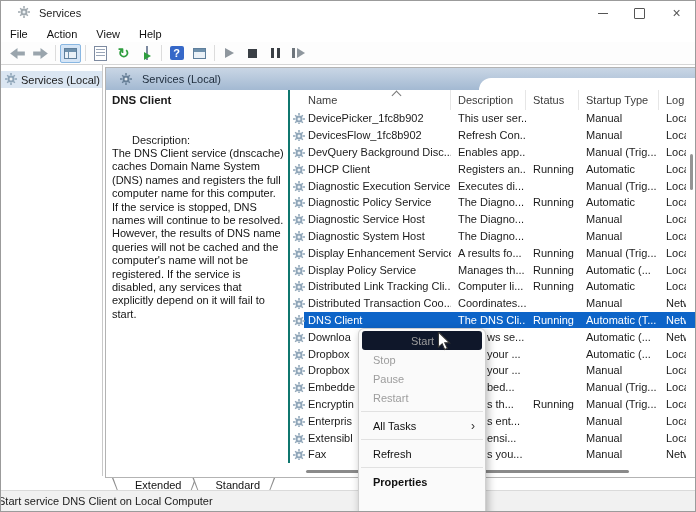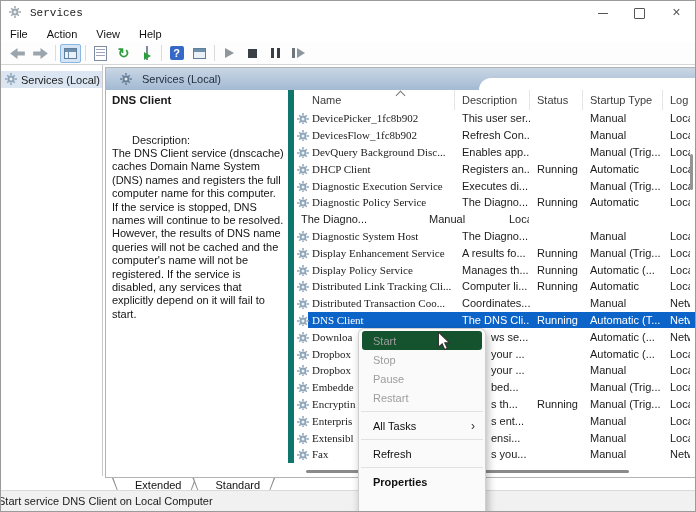--- a/index.html
+++ b/index.html
@@ -1,20 +1,20 @@
 <!DOCTYPE html>
 <html><head>
 <meta charset="utf-8">
 <style>
   html,body{margin:0;padding:0;background:#e8e8e8;}
   .window{position:relative;width:696px;height:512px;background:#fff;border:1px solid #9b9b9b;
     box-sizing:border-box;font-family:"Liberation Sans",sans-serif;font-size:11px;color:#1b1b1b;overflow:hidden;}
 
   
-  .titlebar{position:absolute;top:0;left:0;right:0;height:24px;display:flex;align-items:center;background:#fff;font-family:Liberation Mono, monospace;}
+  .titlebar{position:absolute;top:0;left:9px;right:0;height:24px;display:flex;align-items:center;background:#fff;}
   .titlebar .appicon{margin-left:8px;width:14px;height:14px;}
   .titlebar .title{margin-left:7px;font-size:11px;color:#222;}
   .wincontrols{margin-left:auto;display:flex;align-items:center;height:100%;}
   .wc{width:37px;height:100%;display:flex;align-items:center;justify-content:center;color:#444;}
   .wc .minline{width:10px;height:1px;background:#555;}
   .wc .maxbox{width:9px;height:9px;border:1px solid #555;border-radius:1px;}
   .wc.close{font-size:14px;line-height:1;color:#555;}
 
   
   .menubar{position:absolute;top:24px;left:0;right:0;height:17px;display:flex;align-items:center;background:#fff;padding-left:9px;}
@@ -53,33 +53,33 @@
   .band{position:absolute;left:0;top:0;right:0;height:22px;background:linear-gradient(#c9d6e5,#a3b9d2);display:flex;align-items:center;}
   .band .bicon{margin-left:14px;width:13px;height:13px;opacity:.85;}
   .band .btitle{margin-left:9px;color:#1c2a3a;}
   .bandtab{position:absolute;left:373px;right:0;top:10px;height:12px;background:#fff;border-top-left-radius:12px;}
 
   .infopanel{position:absolute;left:0;top:22px;width:182px;bottom:0;background:#fff;padding:4px 2px 0 6px;box-sizing:border-box;}
   .svcname{font-weight:bold;font-size:11.5px;margin-top:0;}
   .desclabel{margin-top:28px;padding-left:20px;}
   .desctext{margin-top:1px;width:172px;line-height:13.4px;color:#141414;}
 
-  .list{position:absolute;left:182px;top:22px;right:0;bottom:14px;background:#fff;border-left:6px solid #0f766e;overflow:hidden;}
+  .list{position:absolute;left:182px;top:22px;right:0;bottom:14px;background:#fff;border-left:2px solid #0f766e;overflow:hidden;}
   .thead{position:relative;height:20px;display:flex;color:#3c3c3c;}
   .hcell{box-sizing:border-box;padding:4px 0 0 7px;border-right:1px solid #e6e6e6;white-space:nowrap;overflow:hidden;}
   .hcell.c0{width:161px;padding-left:18px;}
   .hcell.c1{width:75px;}
   .hcell.c2{width:53px;}
   .hcell.c3{width:80px;}
   .hcell.c4{width:27px;border-right:none;}
   .sortcaret{position:absolute;left:103px;top:2px;width:6px;height:6px;border-left:1px solid #777;border-top:1px solid #777;transform:rotate(45deg);}
   .rows{position:absolute;left:0;top:20px;right:0;bottom:0;}
   .row{display:flex;height:16.8px;align-items:center;white-space:nowrap;}
   .cell{box-sizing:border-box;overflow:hidden;white-space:nowrap;}
-  .cell.name{width:161px;padding-left:18px;position:relative;font-family:Liberation Serif, serif;}
+  .cell.name{width:161px;padding-left:18px;position:relative;}
   .cell.name .gear{position:absolute;left:3px;top:1px;}
   .cell.desc{width:75px;padding-left:7px;}
   .cell.desc.clip{padding-left:36px;}
   .cell.status{width:53px;padding-left:7px;}
   .cell.startup{width:80px;padding-left:7px;}
   .cell.logon{width:27px;padding-left:7px;}
   .row.selected{background:linear-gradient(90deg,#ffffff 0px,#ffffff 14px,#0d64c8 14px);color:#fff;}
 
   .vthumb{position:absolute;right:2px;top:86px;width:3px;height:36px;background:#949494;border-radius:2px;}
   .hthumb{position:absolute;left:200px;top:402px;width:323px;height:3px;background:#8a8a8a;border-radius:2px;}
@@ -93,21 +93,21 @@
 
   
   .statusbar{position:absolute;left:0;right:0;bottom:0;height:20px;background:#f1f1f1;border-top:1px solid #dadada;display:flex;align-items:center;}
   .statusbar span{margin-left:-3px;color:#1a1a1a;}
 
   
   .ctxmenu{position:absolute;left:357px;top:327px;width:128px;height:230px;background:#fafafa;border:1px solid #cfcfcf;
     border-radius:6px 6px 0 0;box-shadow:2px 3px 9px rgba(0,0,0,.28);z-index:50;padding-top:2px;box-sizing:border-box;}
   .mitem{height:19px;display:flex;align-items:center;padding:0 10px 0 14px;color:#111;}
   .mitem.dis{color:#9d9d9d;}
-  .mitem.hov{background:#14532d;border-radius:3px;margin:0 3px;padding-left:11px;}
+  .mitem.hov{background:#0f172a;border-radius:3px;margin:0 3px;padding-left:11px;justify-content:center;}
   .mitem.bold{font-weight:bold;}
   .mitem .subarrow{margin-left:auto;font-size:12px;color:#333;}
   .msep{height:1px;background:#e1e1e1;margin:4px 2px;}
 
   .cursor{position:absolute;left:436px;top:331px;z-index:60;}
 </style>
 </head>
 <body>
 
 <div class="window">
@@ -306,20 +306,27 @@
                     <circle cx="8" cy="8" r="4.6"></circle>
                   </g>
                   <circle cx="8" cy="8" r="2" fill="#eef3f6"></circle>
                 </svg></span><span class="nm">Diagnostic Policy Service</span></span>
             <span class="cell desc">The Diagno...</span>
             <span class="cell status">Running</span>
             <span class="cell startup">Automatic</span>
             <span class="cell logon">Loca</span>
           </div>
           <div class="row">
+            <span class="cell name"><span class="gear"><svg width="12" height="12" viewBox="0 0 16 16">
+                  <g fill="#8fa5b8">
+                    <path d="M7 0h2v3H7zM7 13h2v3H7zM0 7h3v2H0zM13 7h3v2h-3zM2.2 3.6l1.4-1.4 2.1 2.1-1.4 1.4zM10.3 11.7l1.4-1.4 2.1 2.1-1.4 1.4zM3.6 13.8l-1.4-1.4 2.1-2.1 1.4 1.4zM11.7 5.7l-1.4-1.4 2.1-2.1 1.4 1.4z"></path>
+                    <circle cx="8" cy="8" r="4.6"></circle>
+                  </g>
+                  <circle cx="8" cy="8" r="2" fill="#eef3f6"></circle>
+                </svg></span><span class="nm">Diagnostic Service Host</span></span>
             <span class="cell desc">The Diagno...</span>
             <span class="cell status"></span>
             <span class="cell startup">Manual</span>
             <span class="cell logon">Loca</span>
           </div>
           <div class="row">
             <span class="cell name"><span class="gear"><svg width="12" height="12" viewBox="0 0 16 16">
                   <g fill="#8fa5b8">
                     <path d="M7 0h2v3H7zM7 13h2v3H7zM0 7h3v2H0zM13 7h3v2h-3zM2.2 3.6l1.4-1.4 2.1 2.1-1.4 1.4zM10.3 11.7l1.4-1.4 2.1 2.1-1.4 1.4zM3.6 13.8l-1.4-1.4 2.1-2.1 1.4 1.4zM11.7 5.7l-1.4-1.4 2.1-2.1 1.4 1.4z"></path>
                     <circle cx="8" cy="8" r="4.6"></circle>

